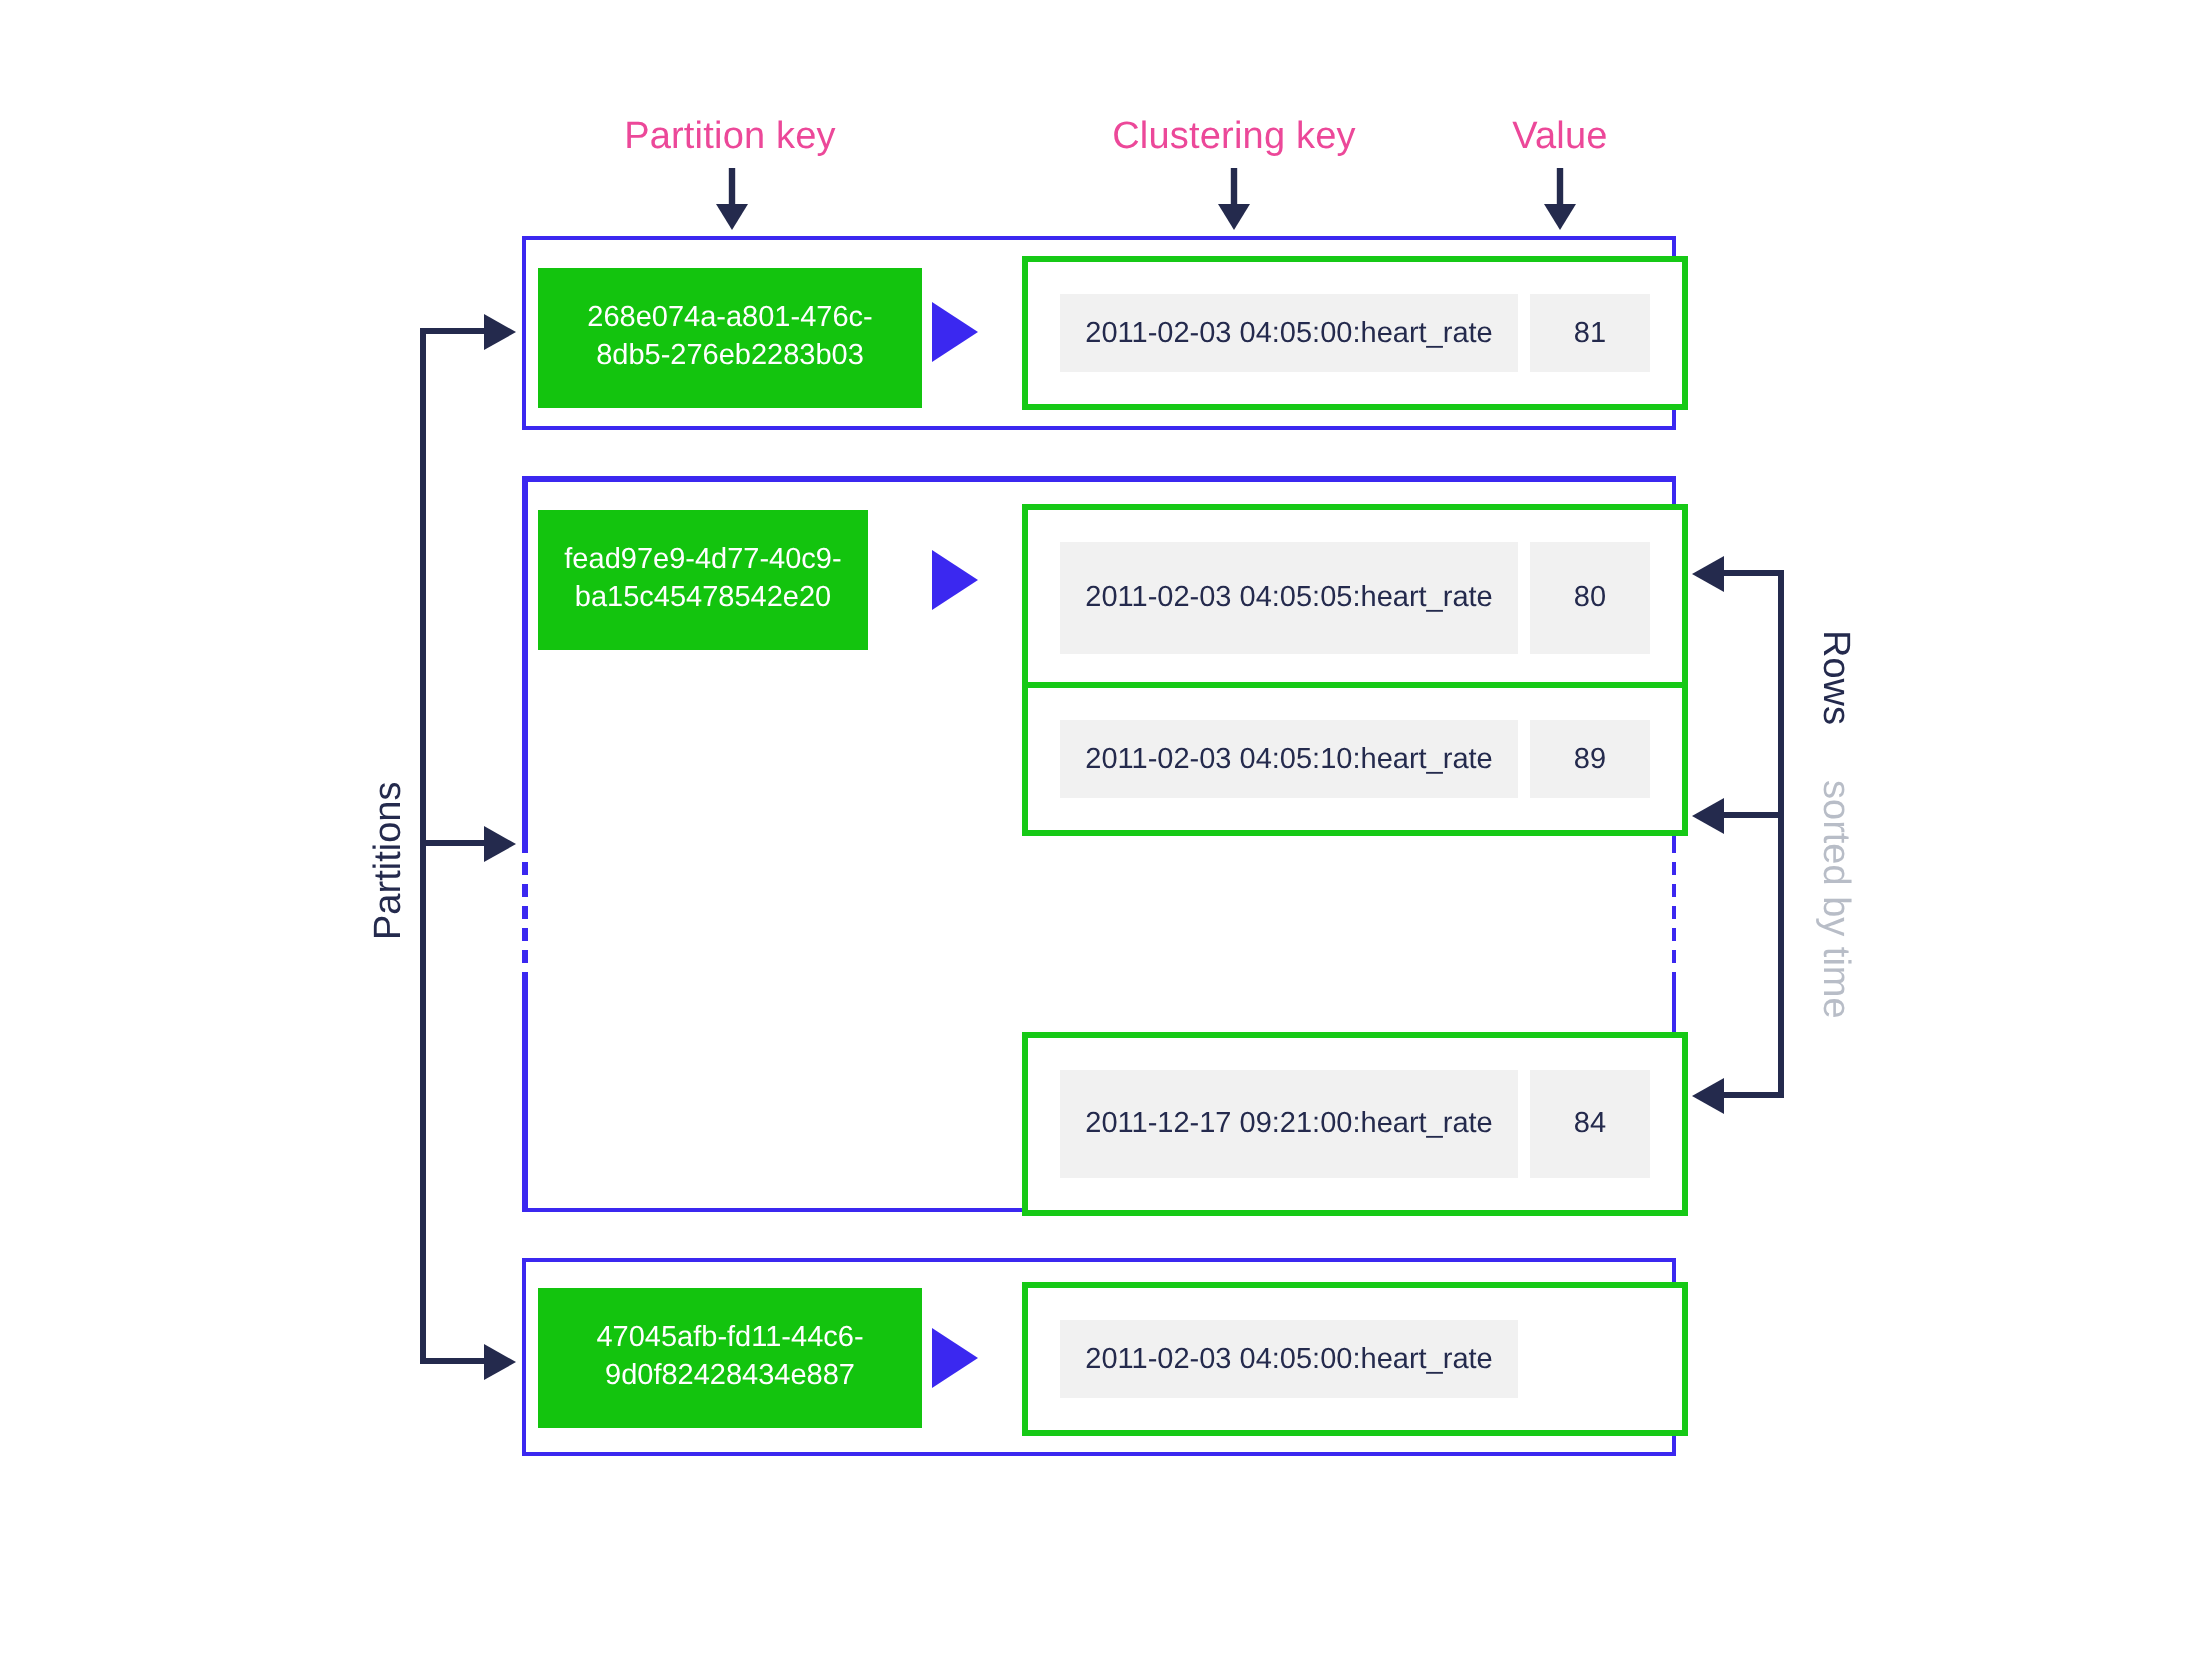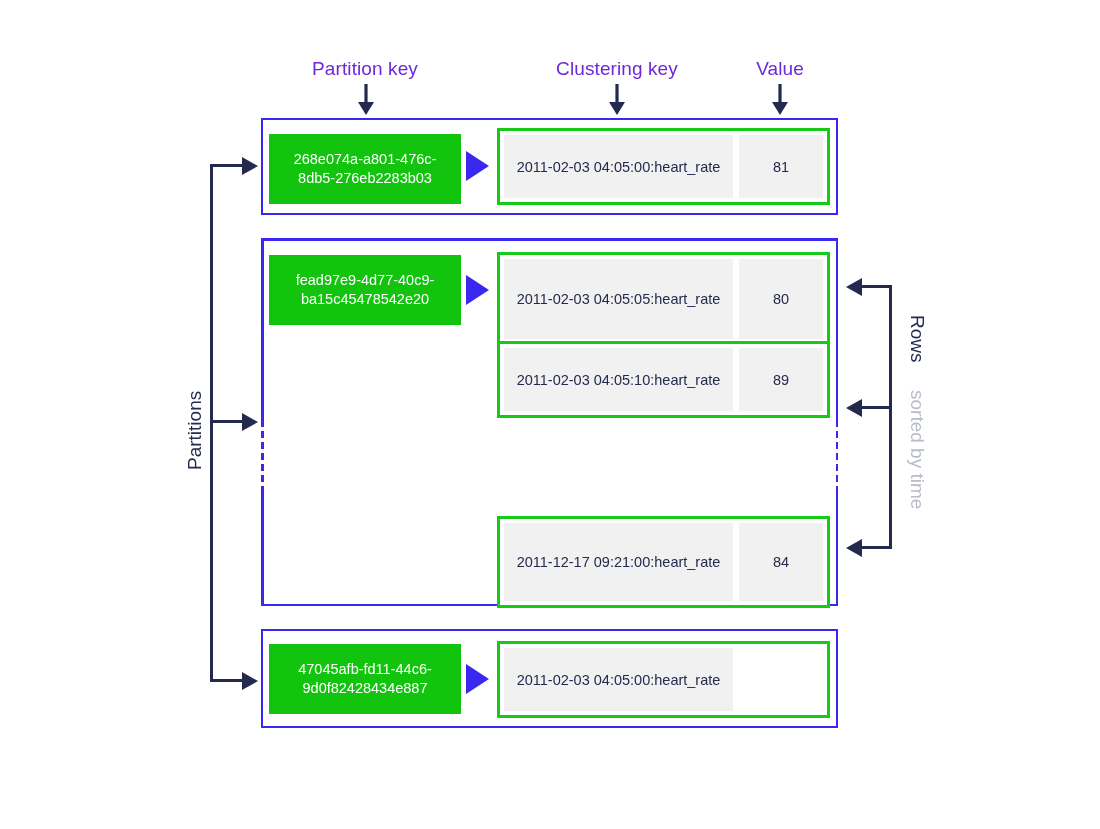--- a/index.html
+++ b/index.html
@@ -6,21 +6,21 @@
   body{
     width:1100px;height:829px;background:#ffffff;
     font-family:"Liberation Sans","DejaVu Sans",sans-serif;
     position:relative;overflow:hidden;
     color:#242a4d;
   }
   .canvas{position:absolute;inset:0;}
 
   
   .col-head{
-    position:absolute;font-size:19px;color:#6d28d9;
+    position:absolute;font-size:19px;color:#ec4899;
     text-align:center;white-space:nowrap;letter-spacing:.1px;
   }
   .head-arrow{position:absolute;}
 
   
   .partition{
     position:absolute;border:2.5px solid #3b28f0;background:#ffffff;
     box-sizing:border-box;
   }
   .dash-seg{position:absolute;background:#3b28f0;}
@@ -40,21 +40,21 @@
   .tri{
     position:absolute;width:0;height:0;
     border-top:15px solid transparent;
     border-bottom:15px solid transparent;
     border-left:23px solid #3b28f0;
   }
 
   
   .row{
     position:absolute;border:3px solid #16c916;background:#ffffff;
-    box-sizing:border-box;display:flex;padding:4px;
+    box-sizing:border-box;display:flex;padding:16px;margin-left:14px;
   }
   .cell{
     background:#f1f1f1;display:flex;align-items:center;justify-content:center;
     text-align:center;font-size:14.5px;line-height:20px;color:#242a4d;
     box-sizing:border-box;
   }
   .cell-ck{flex:0 0 auto;width:229px;}
   .cell-gap{flex:0 0 auto;width:6px;background:#ffffff;}
   .cell-val{flex:1 1 auto;}
 
@@ -142,21 +142,21 @@
   <div class="dash-seg" style="left:261px;top:238px;width:2.5px;height:182px;"></div>
   <div class="dash-seg" style="left:835.5px;top:238px;width:2.5px;height:182px;"></div>
 
   <div class="dash-vert" style="left:261px;top:420px;height:70px;"></div>
   <div class="dash-vert" style="left:835.5px;top:420px;height:70px;"></div>
 
   <div class="dash-seg" style="left:261px;top:490px;width:2.5px;height:116px;"></div>
   <div class="dash-seg" style="left:835.5px;top:490px;width:2.5px;height:116px;"></div>
   <div class="dash-seg" style="left:261px;top:603.5px;width:577px;height:2.5px;"></div>
 
-  <div class="pkey" style="left:269px;top:255px;width:192px;height:70px;">
+  <div class="pkey" style="left:269px;top:255px;width:165px;height:70px;">
       <div><span>fead97e9-4d77-40c9-</span><br><span>ba15c45478542e20</span></div>
     </div>
 
   <div class="tri" style="left:466px;top:275px;"></div>
 
   <div class="row" style="left:497px;top:252px;width:333px;height:94px;">
     <div class="cell cell-ck">
         <span>2011-02-03 04:05:05:</span>
         <br>
         <span>heart_rate</span>

